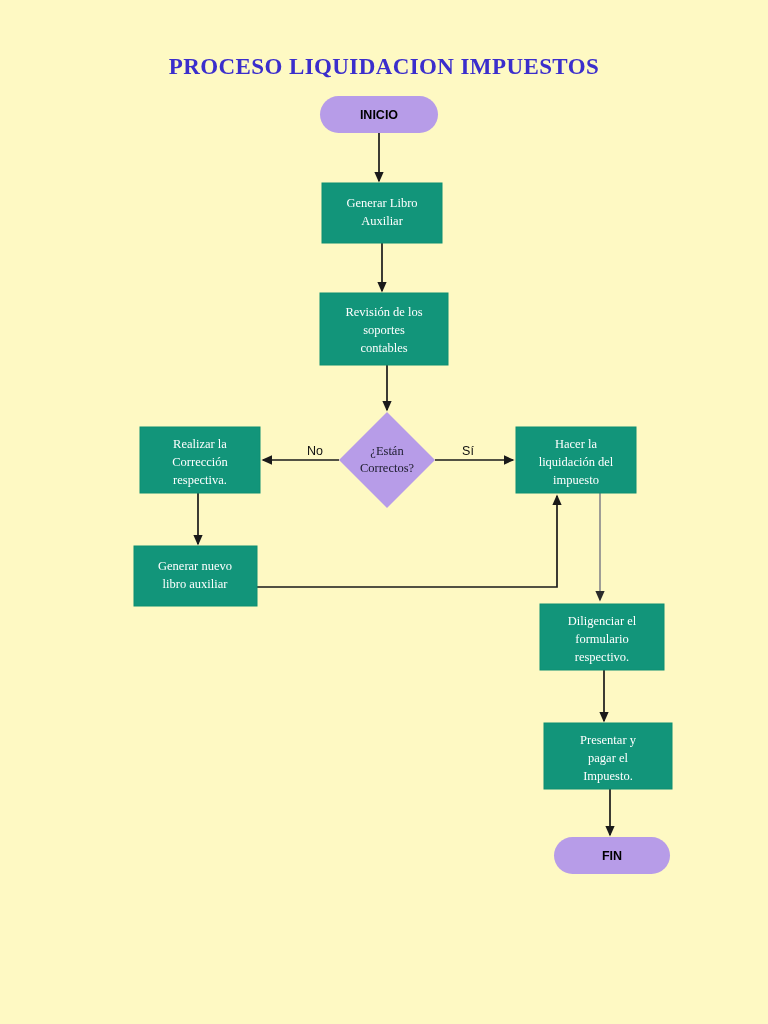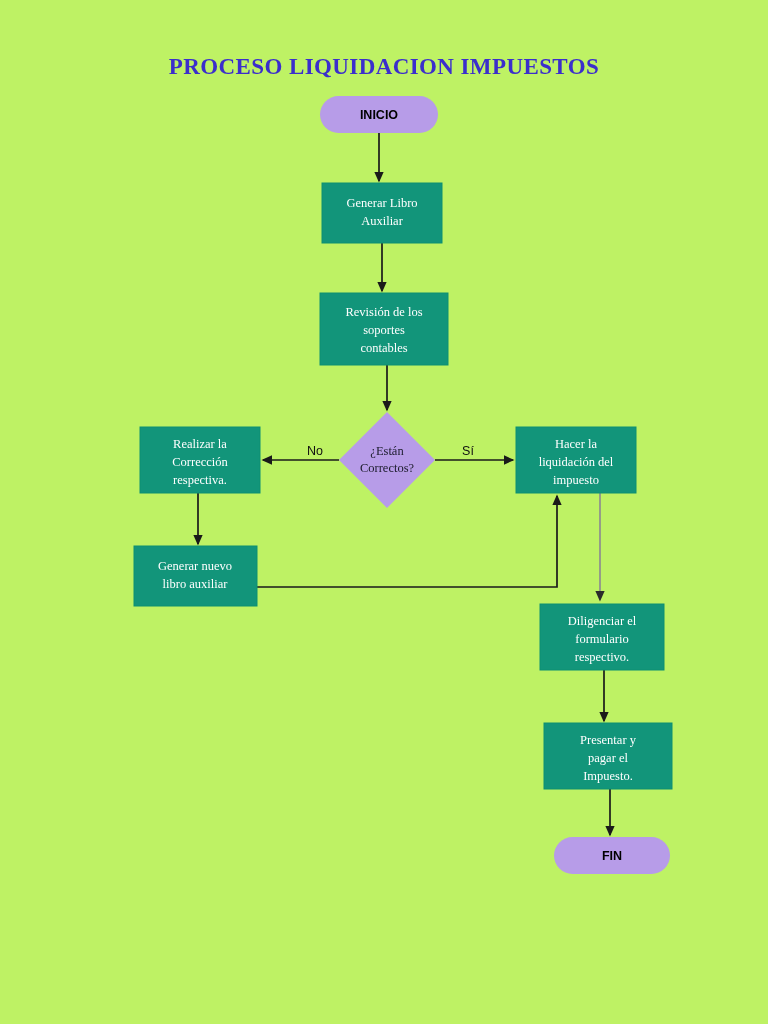--- a/index.html
+++ b/index.html
@@ -11,21 +11,21 @@
     width: 768px;
     height: 1024px;
     font-family: "Liberation Sans", sans-serif;
     overflow: hidden;
     position: relative;
   }
   #page {
     position: relative;
     width: 768px;
     height: 1024px;
-    background: #bef264;
+    background: #fef9c3;
   }
   #chart-title {
     position: absolute;
     left: 0;
     top: 54px;
     width: 768px;
     text-align: center;
     font-family: "Liberation Serif", serif;
     font-weight: bold;
     font-size: 23px;

